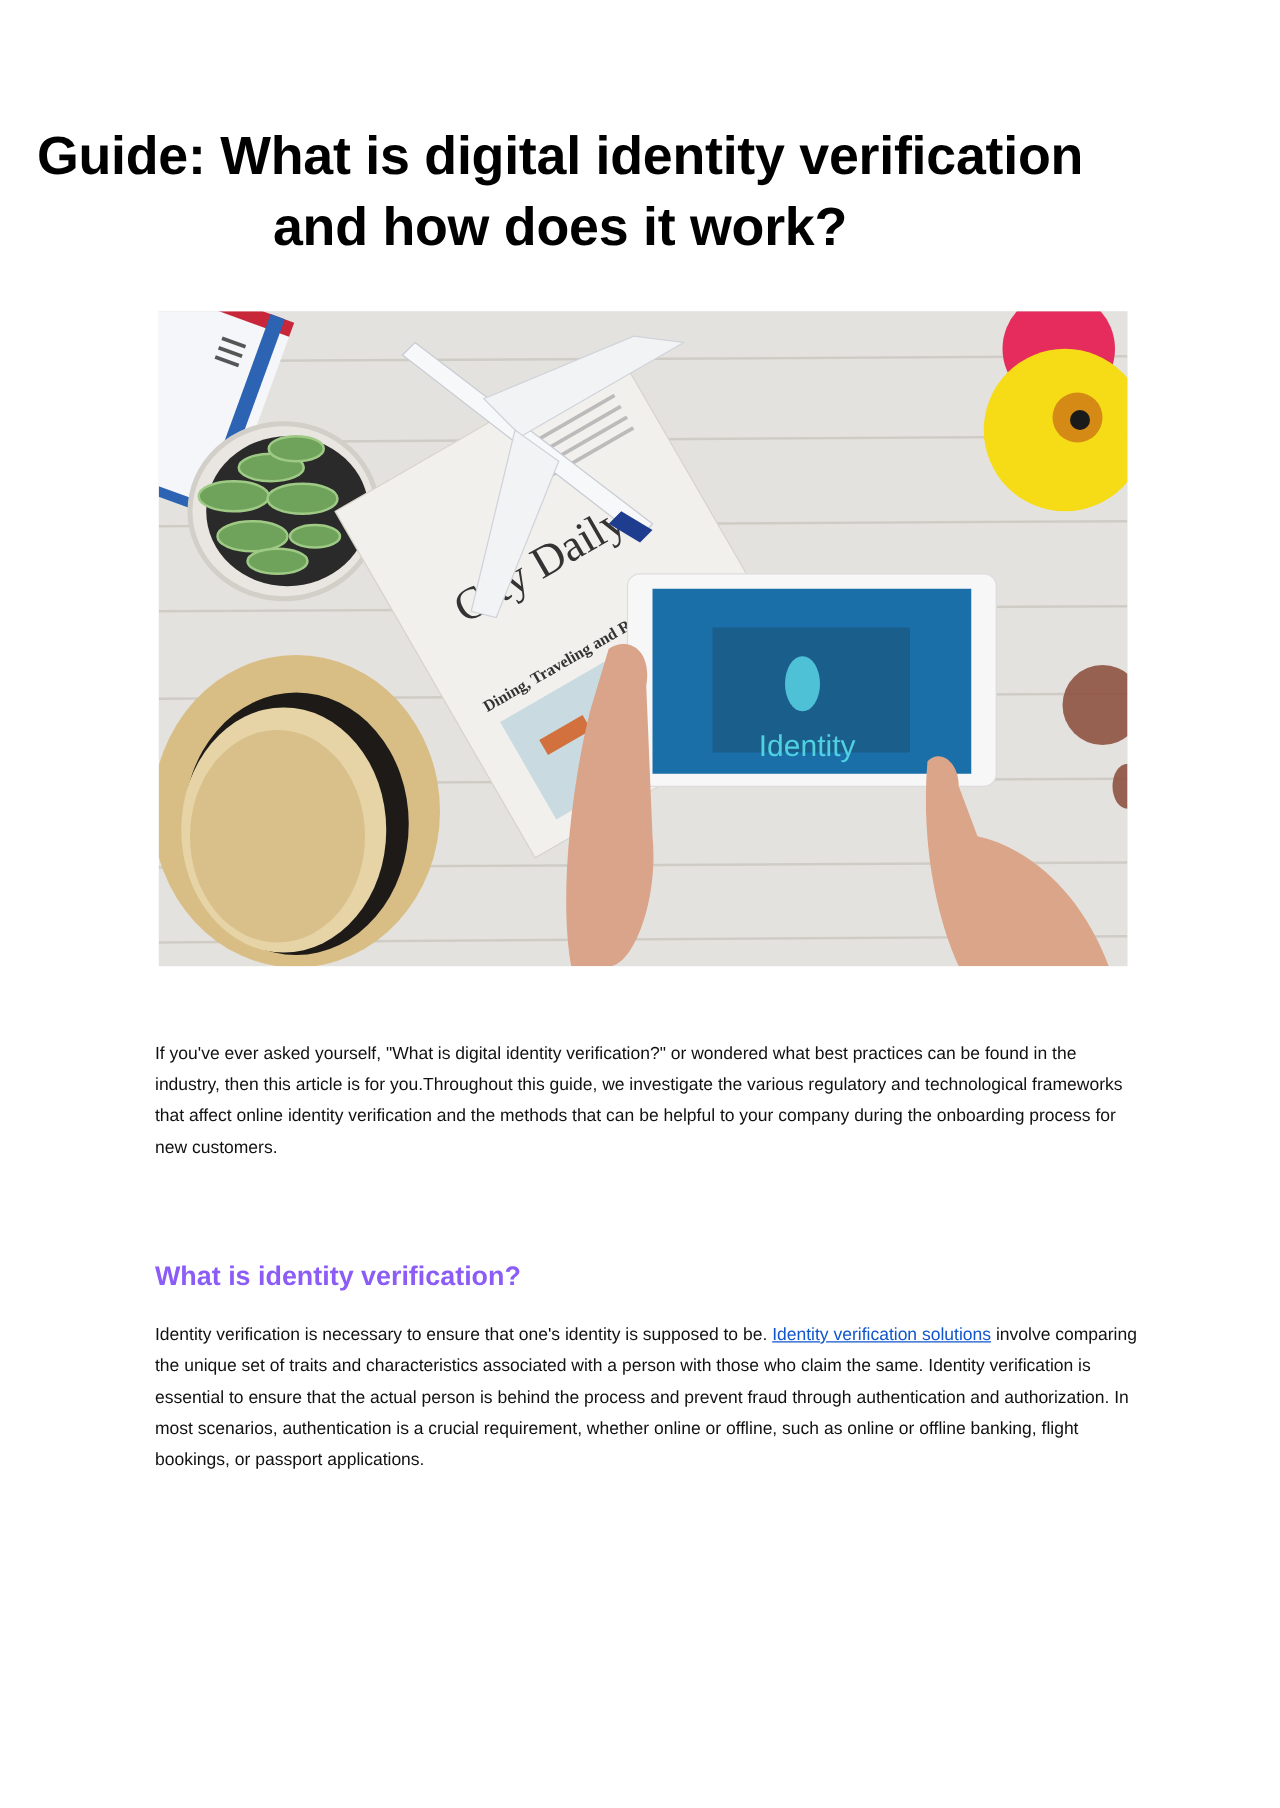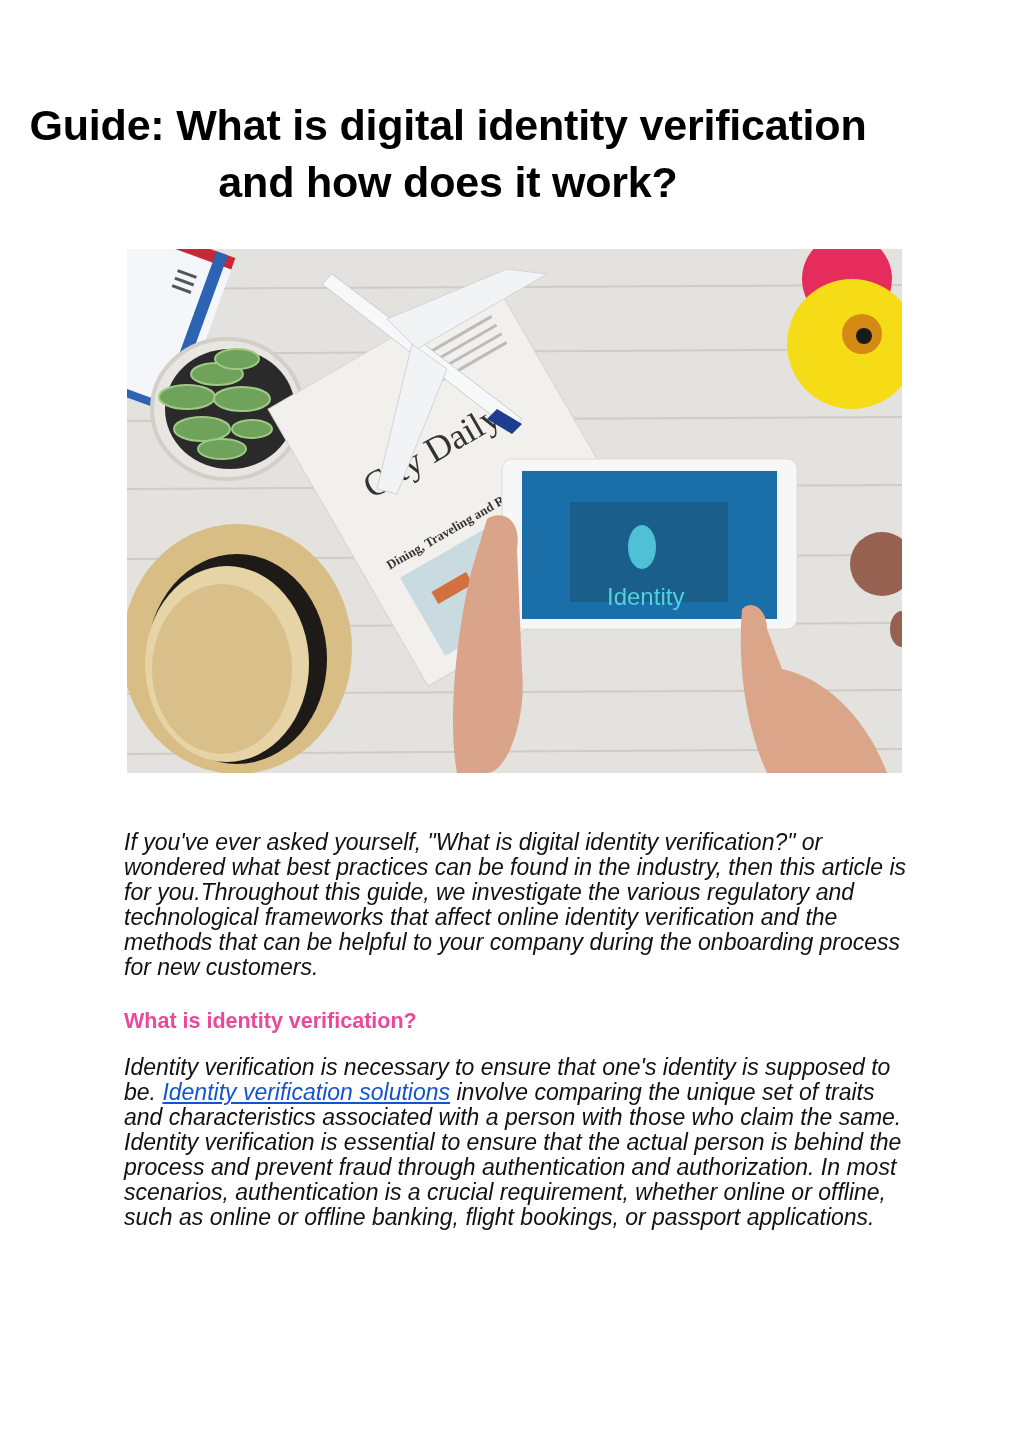--- a/index.html
+++ b/index.html
@@ -3,23 +3,23 @@
 <meta charset="utf-8">
 <style>
   html, body { margin: 0; padding: 0; background: #ffffff; }
   body { width: 1024px; height: 1446px; position: relative; overflow: hidden;
          font-family: "Liberation Sans", sans-serif; color: #000; }
   .title { position: absolute; left: 0; top: 97px; width: 896px; text-align: center;
            font-weight: bold; font-size: 43px; line-height: 57px; letter-spacing: -0.2px; margin: 0; }
   .hero { position: absolute; left: 127px; top: 249px; width: 775px; height: 524px; overflow: hidden;
           background: #e6e4e0; }
   .hero svg { display: block; width: 100%; height: 100%; }
-  .para { position: absolute; left: 124px; width: 790px; font-size: 23px; line-height: 25px; margin: 0; color: #111; font-style: italic; }
+  .para { position: absolute; left: 124px; width: 790px; font-size: 14px; line-height: 25px; margin: 0; color: #111; }
   .p1 { top: 830px; }
-  .h2 { position: absolute; left: 124px; top: 1009px; font-size: 21.5px; font-weight: bold; color: #ec4899; margin: 0; }
+  .h2 { position: absolute; left: 124px; top: 1009px; font-size: 21.5px; font-weight: bold; color: #8b5cf6; margin: 0; }
   .p2 { top: 1055px; }
   .link { color: #1155cc; text-decoration: underline; }
 </style>
 </head>
 <body>
 
 <h1 class="title">Guide: What is digital identity verification and how does it work?</h1>
 
 <div class="hero">
   <svg viewBox="0 0 775 524" preserveAspectRatio="none">

